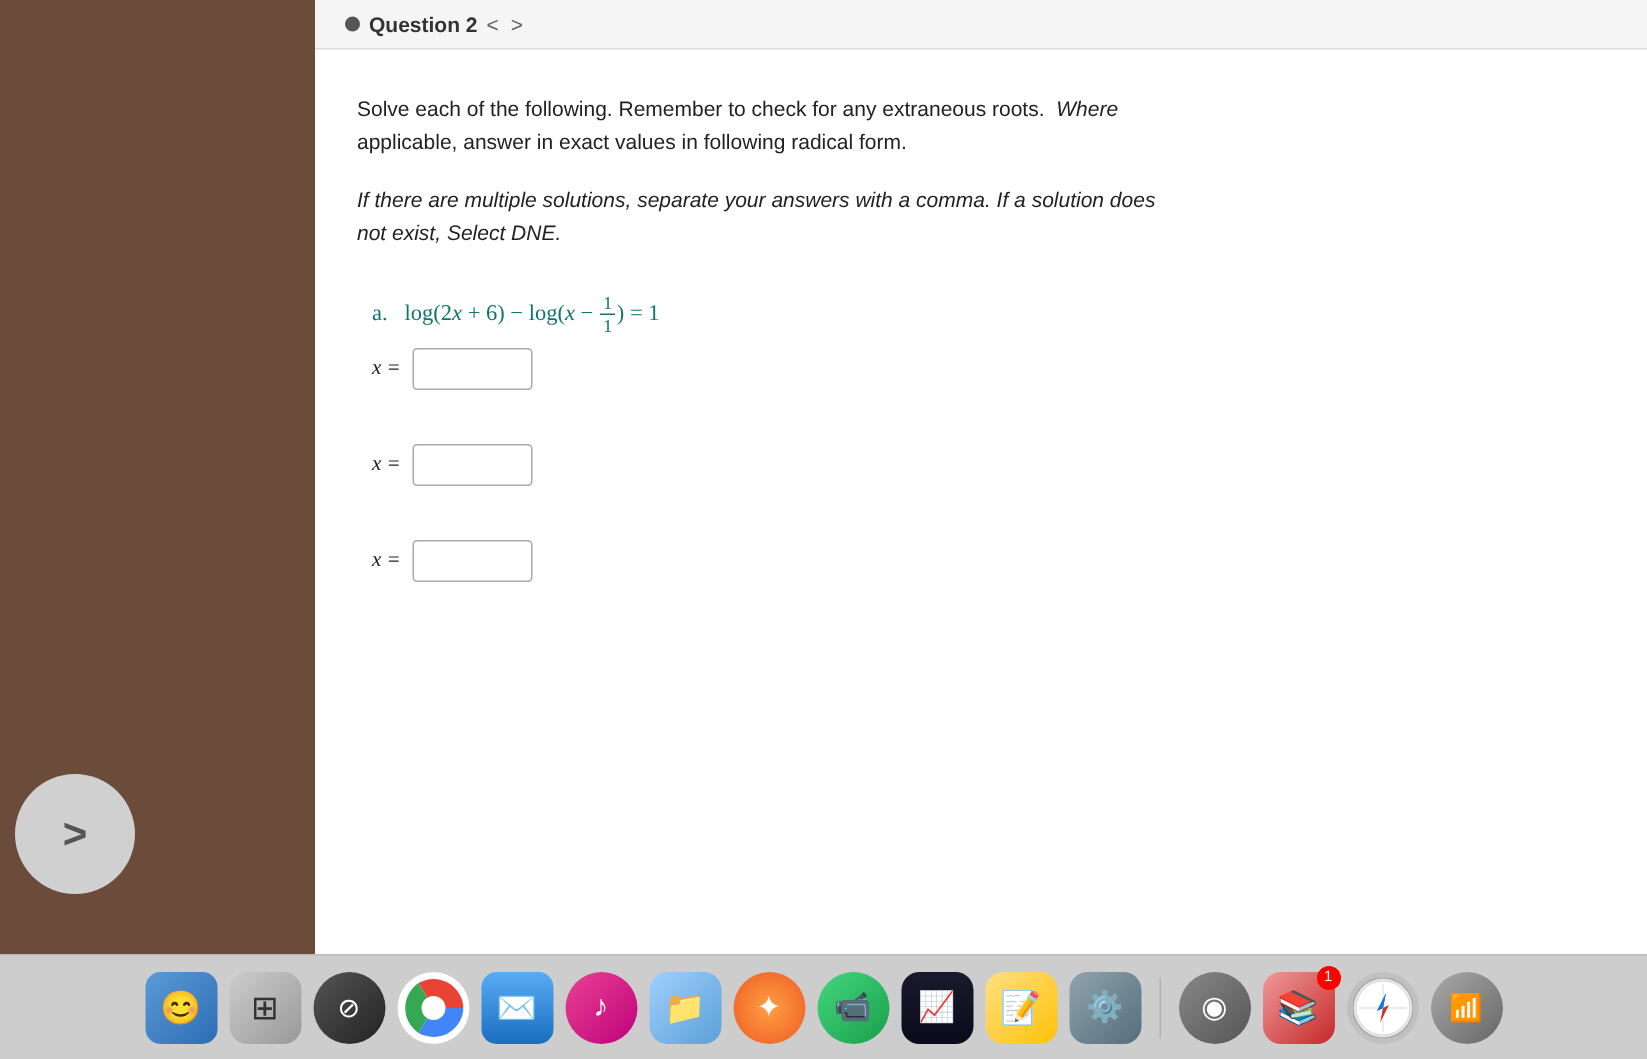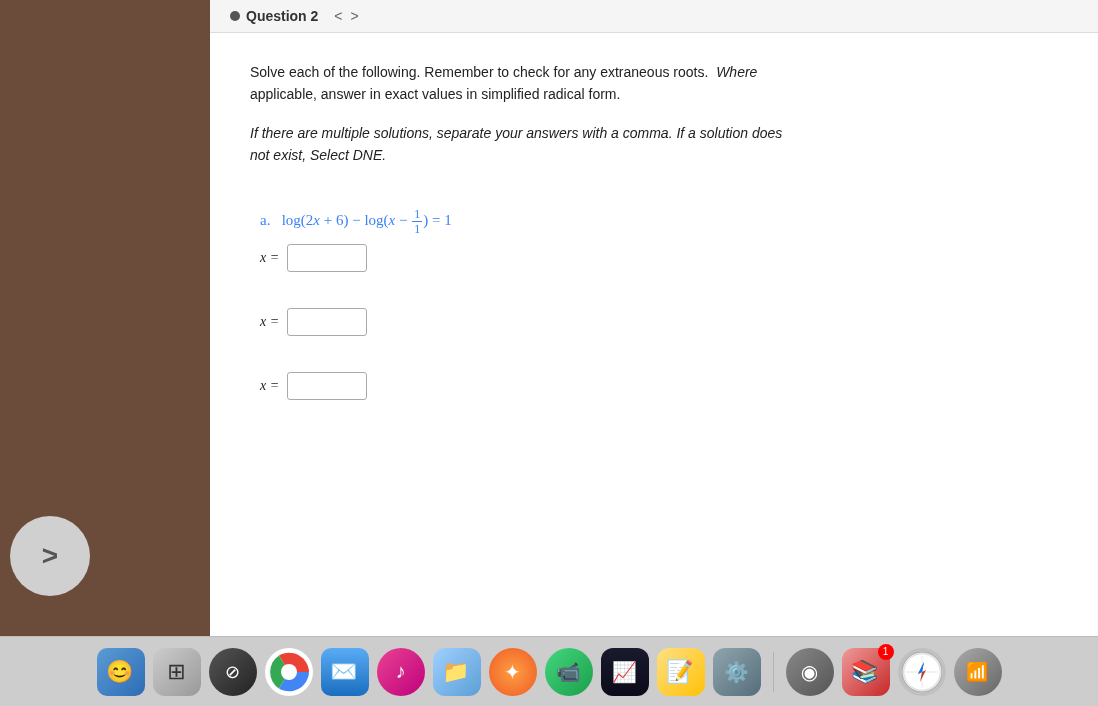--- a/index.html
+++ b/index.html
@@ -57,21 +57,20 @@
       position: relative;
     }
 
     
     .top-bar {
       background: #f5f5f5;
       border-bottom: 1px solid #ddd;
       padding: 8px 20px;
       display: flex;
       align-items: center;
-      gap: 10px;
     }
 
     .question-label {
       font-size: 14px;
       font-weight: 600;
       color: #333;
       display: flex;
       align-items: center;
       gap: 6px;
     }
@@ -92,47 +91,47 @@
 
     .nav-arrow {
       font-size: 14px;
       color: #666;
       cursor: pointer;
       padding: 0 2px;
     }
 
     
     .problem-content {
-      padding: 28px 40px 20px 40px;
+      padding: 28px 40px 20px 28px;
     }
 
     .instructions {
       font-size: 14px;
       color: #222;
       line-height: 1.6;
       margin-bottom: 16px;
     }
 
     .instructions-italic {
       font-size: 14px;
       color: #222;
       line-height: 1.6;
       font-style: italic;
-      margin-bottom: 40px;
+      margin-bottom: 28px;
     }
 
     
     .problem-section {
       margin-bottom: 36px;
       padding-left: 10px;
     }
 
     .math-equation {
       font-size: 15px;
-      color: #3b82f6;
+      color: #0f766e;
       margin-bottom: 8px;
       font-family: 'Times New Roman', Times, serif;
     }
 
     .answer-row {
       display: flex;
       align-items: center;
       gap: 8px;
       margin-top: 6px;
     }
@@ -254,21 +253,21 @@
       <div class="nav-arrows">
         <span class="nav-arrow">&lt;</span>
         <span class="nav-arrow">&gt;</span>
       </div>
     </div>
 
     <div class="problem-content">
 
       <div class="instructions">
         Solve each of the following. Remember to check for any extraneous roots.&nbsp;&nbsp;<span style="font-style:italic;">Where</span><br>
-        <span>applicable, answer in exact values in simplified radical form.</span>
+        <span>applicable, answer in exact values in following radical form.</span>
       </div>
 
       <div class="instructions-italic">
         If there are multiple solutions, separate your answers with a comma. If a solution does<br>
         not exist, Select DNE.
       </div>
 
       <div class="problem-section">
         <div class="math-equation">
           <span>a.&nbsp;&nbsp;</span>

